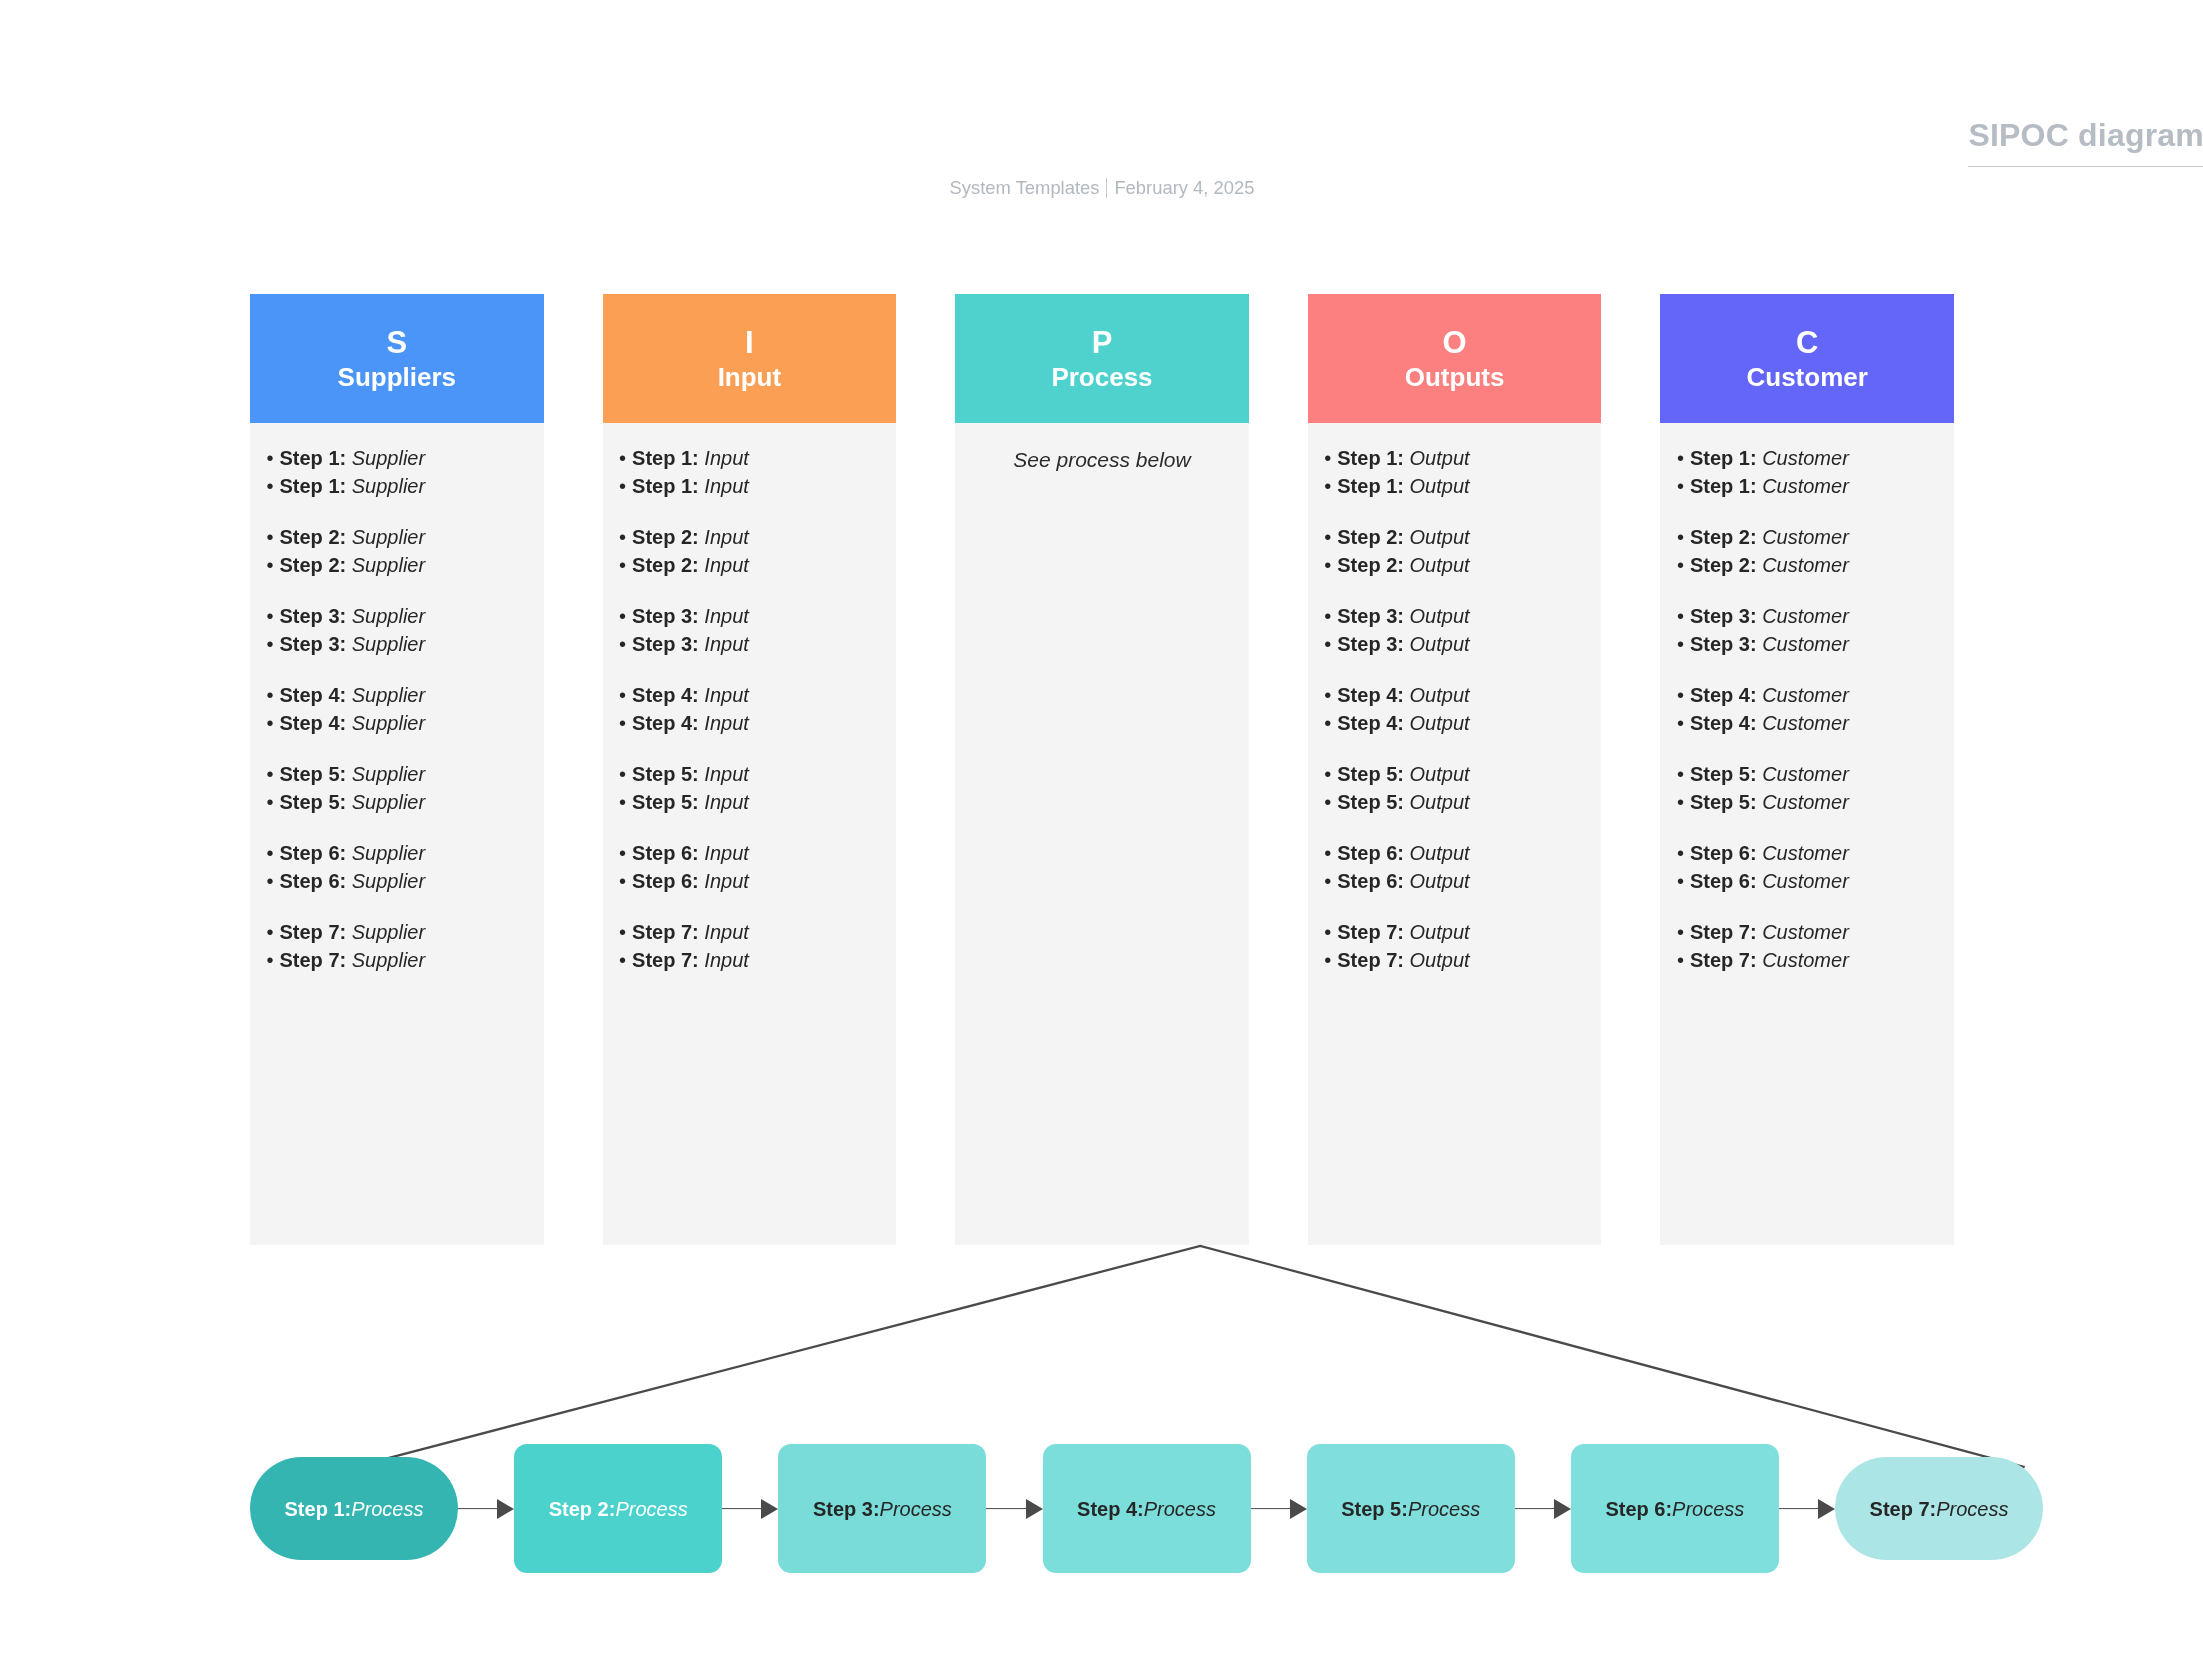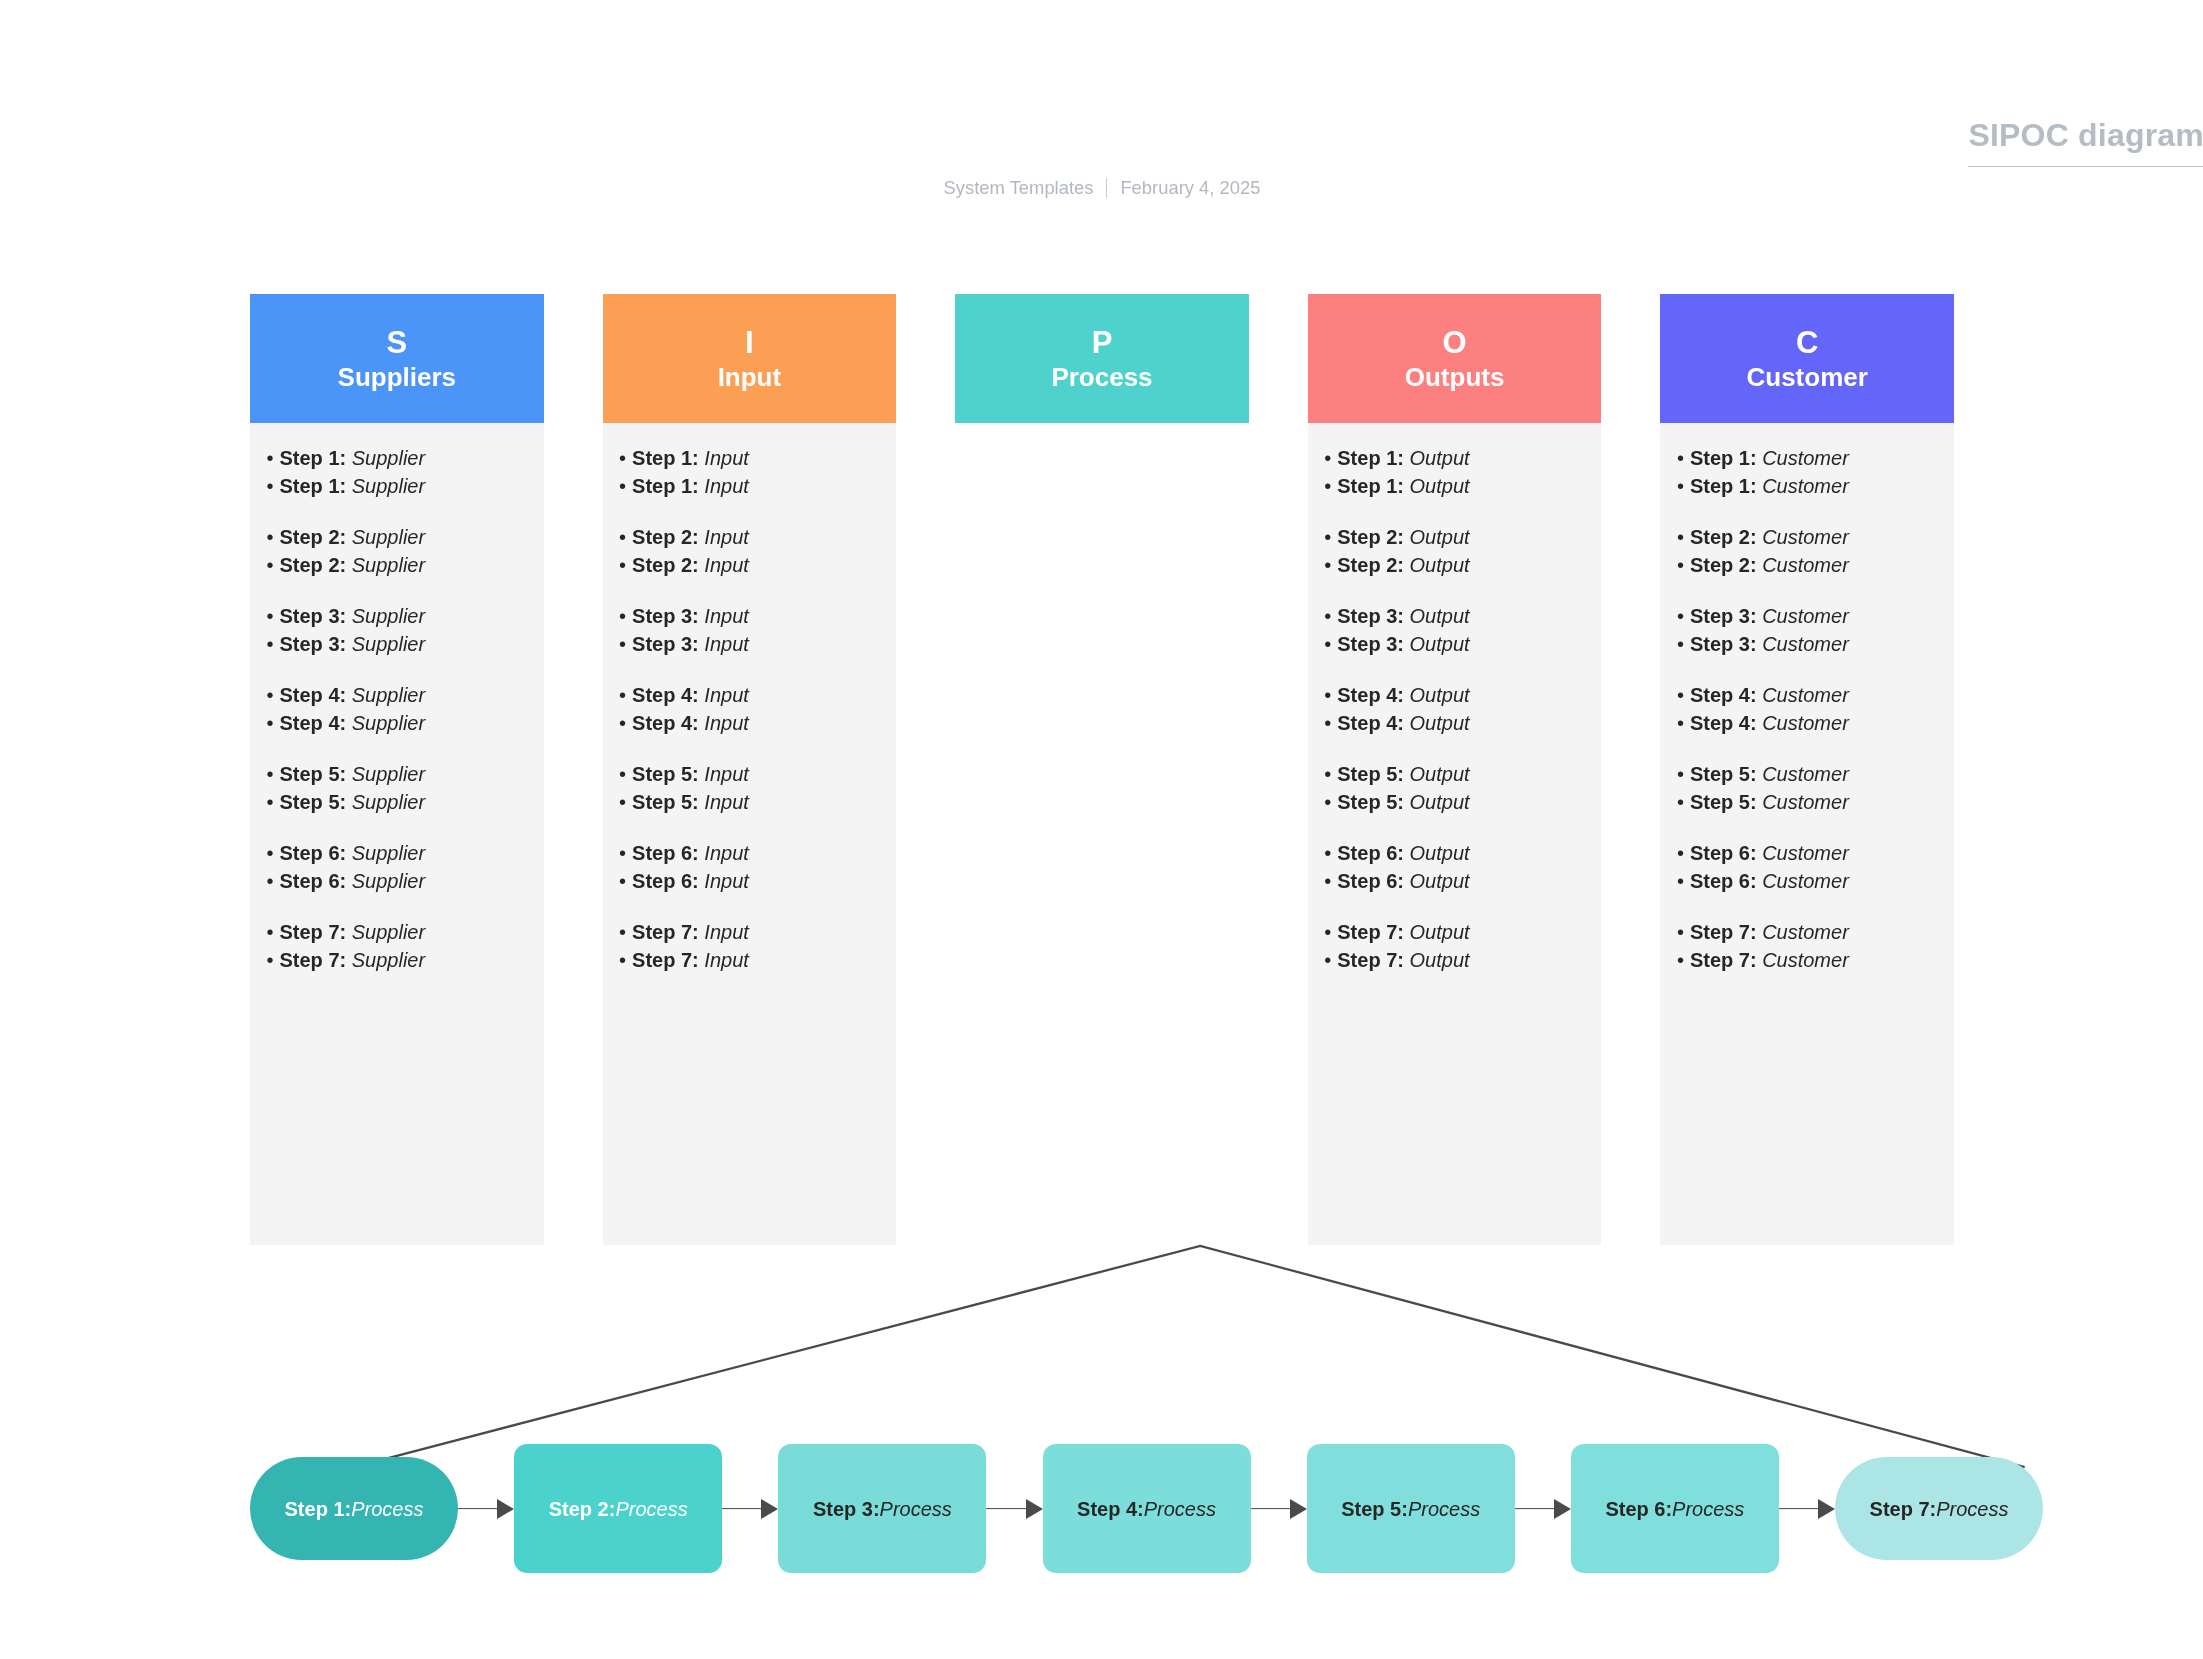--- a/index.html
+++ b/index.html
@@ -37,21 +37,21 @@
     border-bottom: 1.8px solid #c2c7ce;
     line-height: 1.1;
   }
   .doc-subtitle {
     margin-top: 10px;
     font-size: 18.4px;
     color: #b2b8c0;
     display: flex;
     justify-content: center;
     align-items: center;
-    gap: 13px;
+    gap: 7px;
   }
   .sub-divider {
     display: inline-block;
     width: 0.9px;
     height: 20px;
     background: #c6cbd2;
   }
 
   
   .columns {
@@ -267,20 +267,23 @@
             <div class="bullet-row"><span class="bullet-dot">•</span><span class="b-label">Step 7:</span> <span class="b-value">Input</span></div>
             <div class="bullet-row"><span class="bullet-dot">•</span><span class="b-label">Step 7:</span> <span class="b-value">Input</span></div>
           </div>
         </div>
       </div>
       <div class="column">
         <div class="col-header" style="background: rgb(79, 210, 206);">
           <div class="col-letter">P</div>
           <div class="col-name">Process</div>
         </div>
+        <div class="col-body">
+          <div class="note">See process below</div>
+        </div>
       </div>
       <div class="column">
         <div class="col-header" style="background: rgb(252, 128, 128);">
           <div class="col-letter">O</div>
           <div class="col-name">Outputs</div>
         </div>
         <div class="col-body">
           <div class="step-group">
             <div class="bullet-row"><span class="bullet-dot">•</span><span class="b-label">Step 1:</span> <span class="b-value">Output</span></div>
             <div class="bullet-row"><span class="bullet-dot">•</span><span class="b-label">Step 1:</span> <span class="b-value">Output</span></div>

